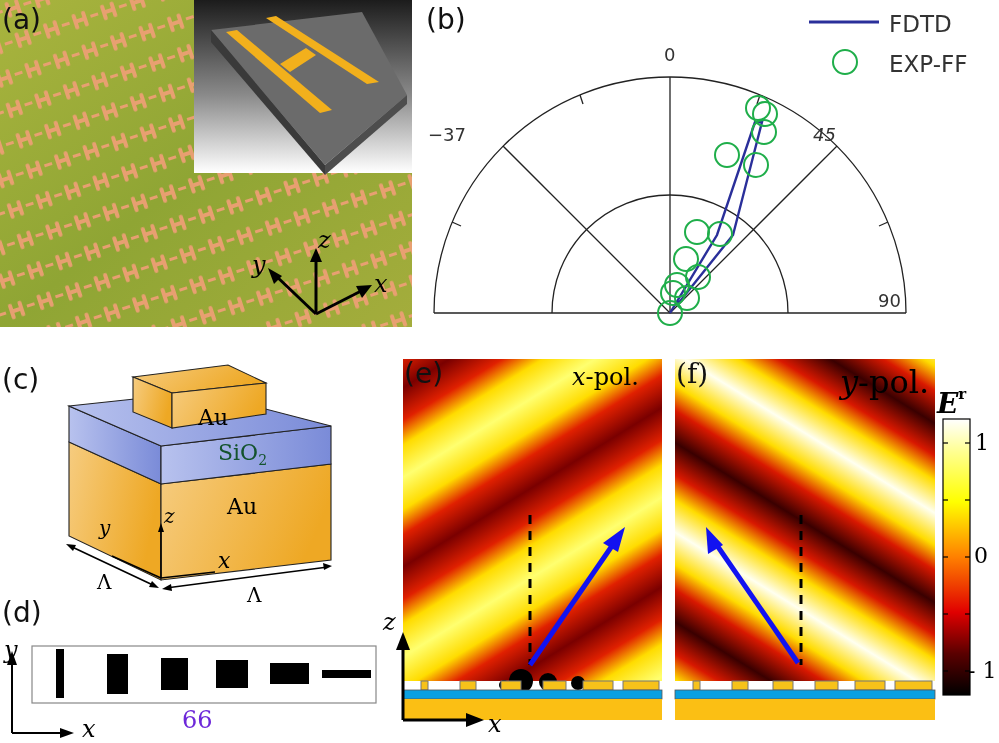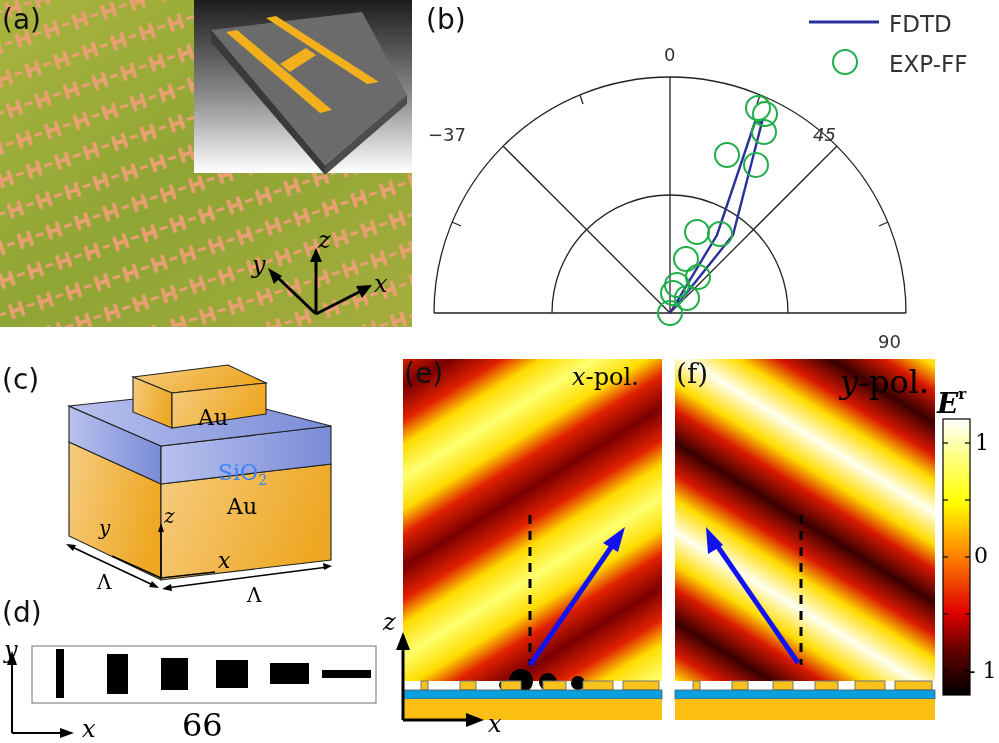--- a/index.html
+++ b/index.html
@@ -106,21 +106,21 @@
   </g>
 
   <line x1="809" y1="22" x2="879" y2="22" stroke="#2a2f9a" stroke-width="3"></line>
   <circle cx="845" cy="62" r="12" stroke="#1fae4a" stroke-width="2" fill="none"></circle>
 </svg>
 <span class="legend-text" style="left:889px;top:11px;">FDTD</span>
 <span class="legend-text" style="left:889px;top:51px;">EXP-FF</span>
 <span class="angle-label" style="left:664px;top:44px;">0</span>
 <span class="angle-label" style="left:428px;top:124px;">−37</span>
 <span class="angle-label" style="left:813px;top:124px;font-style:italic;">45</span>
-<span class="angle-label" style="left:878px;top:290px;margin-top:41px;">90</span>
+<span class="angle-label" style="left:878px;top:290px;">90</span>
 
 <span class="panel-label" style="left:2px;top:366px;">(c)</span>
 <svg width="400" height="270" style="left:0;top:330px;">
   <defs>
     <linearGradient id="goldG" x1="0" y1="0" x2="1" y2="0.3">
       <stop offset="0" stop-color="#f6cc80"></stop>
       <stop offset="1" stop-color="#eea824"></stop>
     </linearGradient>
     <linearGradient id="silG" x1="0" y1="0" x2="1" y2="0">
       <stop offset="0" stop-color="#b8c2ee"></stop>
@@ -151,21 +151,21 @@
 
     <line x1="70" y1="216" x2="155" y2="256"></line>
     <polygon points="66,214 76,215 73,221" stroke="none"></polygon>
     <polygon points="159,258 149,257 152,251" stroke="none"></polygon>
     <line x1="166" y1="258" x2="328" y2="237"></line>
     <polygon points="162,259 171,254 172,261" stroke="none"></polygon>
     <polygon points="332,236 323,233 324,240" stroke="none"></polygon>
   </g>
 </svg>
 <span class="abs serif" style="left:198px;top:405px;font-size:22px;color:#000;">Au</span>
-<span class="abs serif" style="left:218px;top:460px;font-size:22px;color:#3b82f6;"><span>SiO</span><sub style="font-size:14px;">2</sub></span>
+<span class="abs serif" style="left:218px;top:440px;font-size:22px;color:#14532d;"><span>SiO</span><sub style="font-size:14px;">2</sub></span>
 <span class="abs serif" style="left:227px;top:494px;font-size:22px;color:#000;">Au</span>
 <span class="abs serif it" style="left:164px;top:504px;font-size:20px;color:#000;">z</span>
 <span class="abs serif it" style="left:99px;top:516px;font-size:20px;color:#000;">y</span>
 <span class="abs serif it" style="left:218px;top:548px;font-size:22px;color:#000;">x</span>
 <span class="abs serif" style="left:97px;top:570px;font-size:20px;color:#000;">Λ</span>
 <span class="abs serif" style="left:247px;top:583px;font-size:20px;color:#000;">Λ</span>
 
 <span class="panel-label" style="left:2px;top:599px;">(d)</span>
 <svg width="400" height="130" style="left:0;top:613px;">
   <rect x="32" y="33" width="344" height="57" fill="#ffffff" stroke="#888" stroke-width="1.2"></rect>
@@ -179,21 +179,21 @@
   </g>
   <g stroke="#000" stroke-width="2" fill="#000">
     <line x1="12" y1="120" x2="12" y2="46"></line>
     <polygon points="12,38 7,52 17,52" stroke="none"></polygon>
     <line x1="12" y1="120" x2="66" y2="120"></line>
     <polygon points="74,120 60,115 60,125" stroke="none"></polygon>
   </g>
 </svg>
 <span class="abs serif it" style="left:4px;top:636px;font-size:24px;color:#000;">y</span>
 <span class="abs serif it" style="left:82px;top:715px;font-size:24px;color:#000;">x</span>
-<span class="abs serif" style="left:182px;top:706px;font-size:32px;color:#000000;">66</span>
+<span class="abs serif" style="left:182px;top:706px;font-size:24px;color:#6d28d9;">66</span>
 
 <svg width="999" height="743" style="left:0;top:0;">
   <defs>
 
     <linearGradient id="fieldE" gradientUnits="userSpaceOnUse" x1="480" y1="430" x2="560" y2="560" spreadMethod="repeat">
       <stop offset="0" stop-color="#ffff70"></stop>
       <stop offset="0.18" stop-color="#ffdc00"></stop>
       <stop offset="0.32" stop-color="#e02000"></stop>
       <stop offset="0.5" stop-color="#7a0000"></stop>
       <stop offset="0.68" stop-color="#e02000"></stop>

